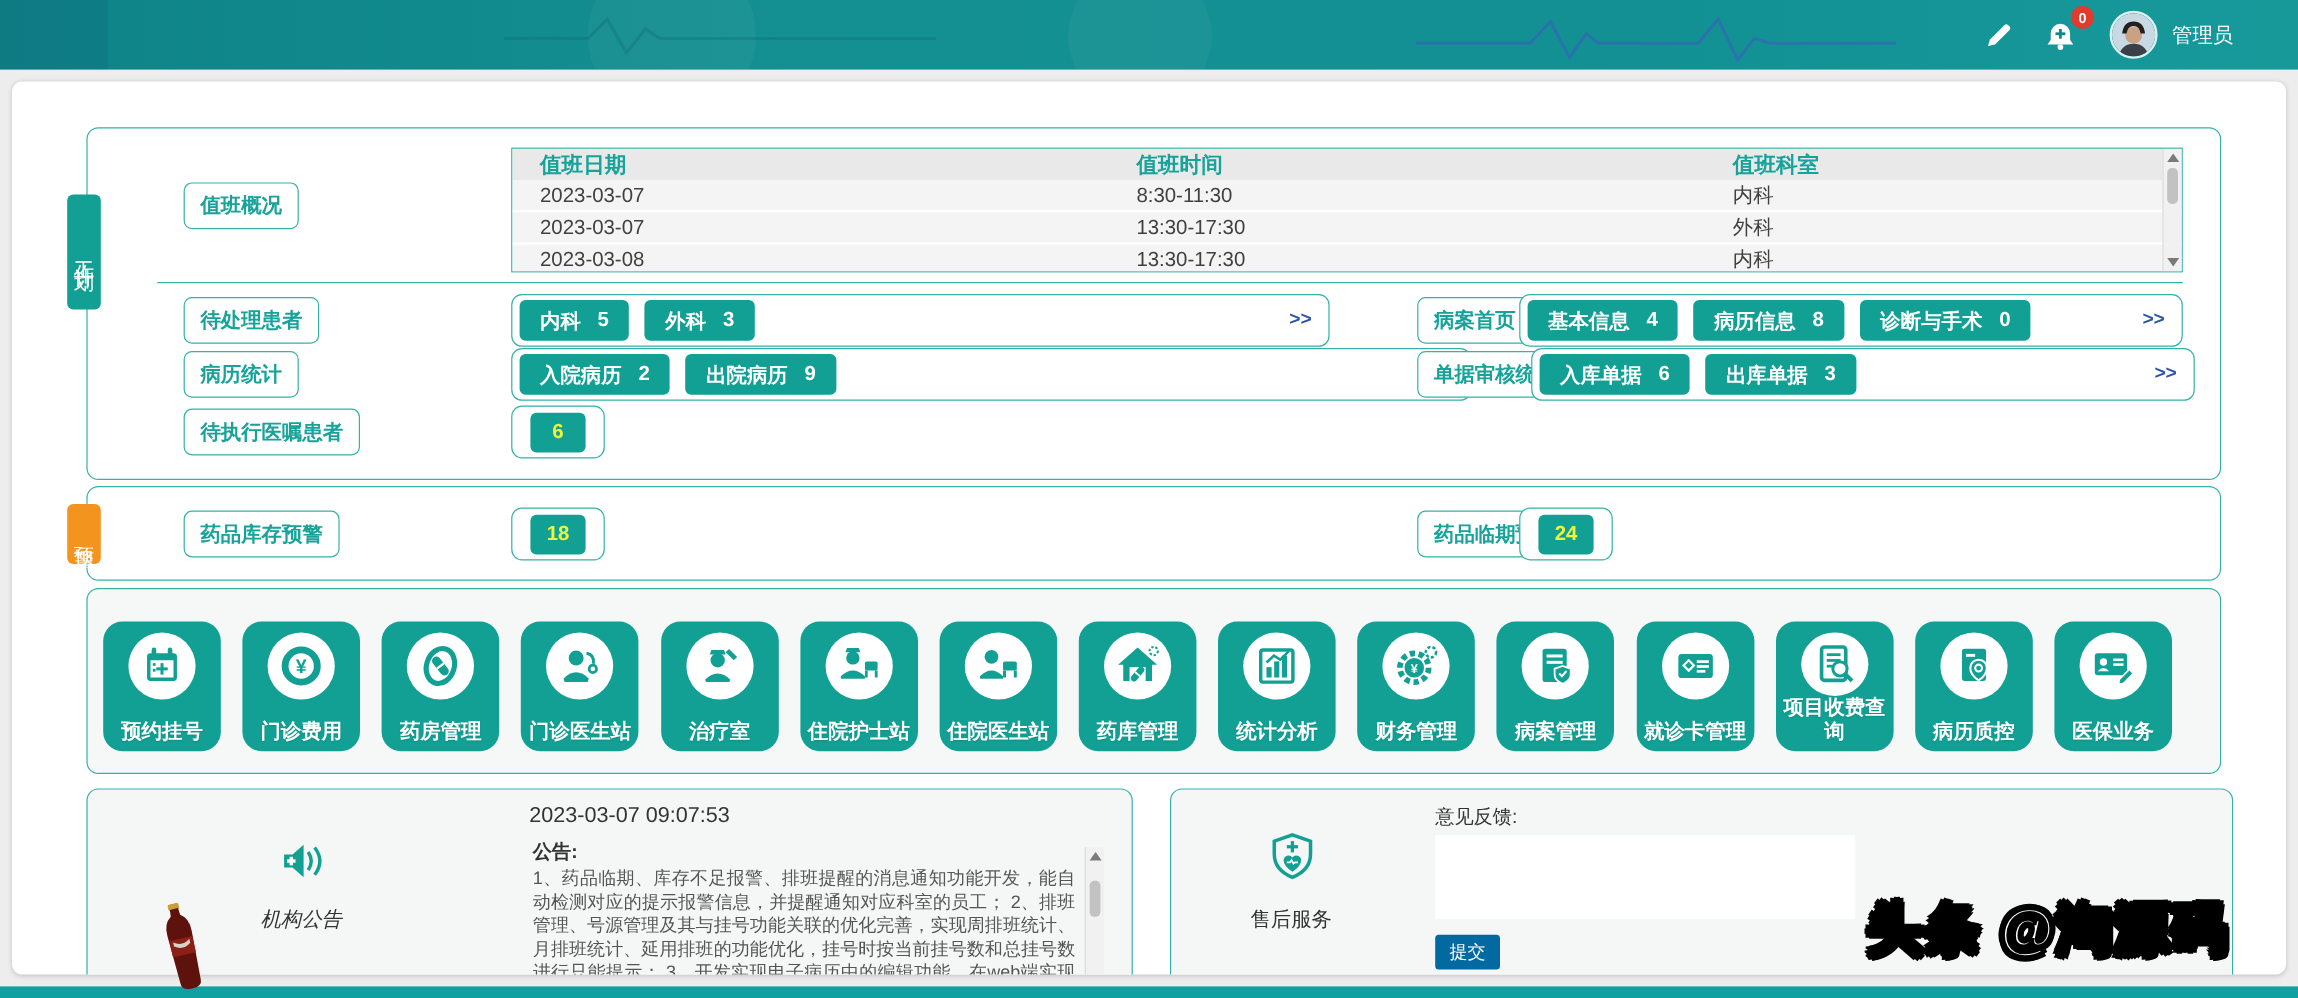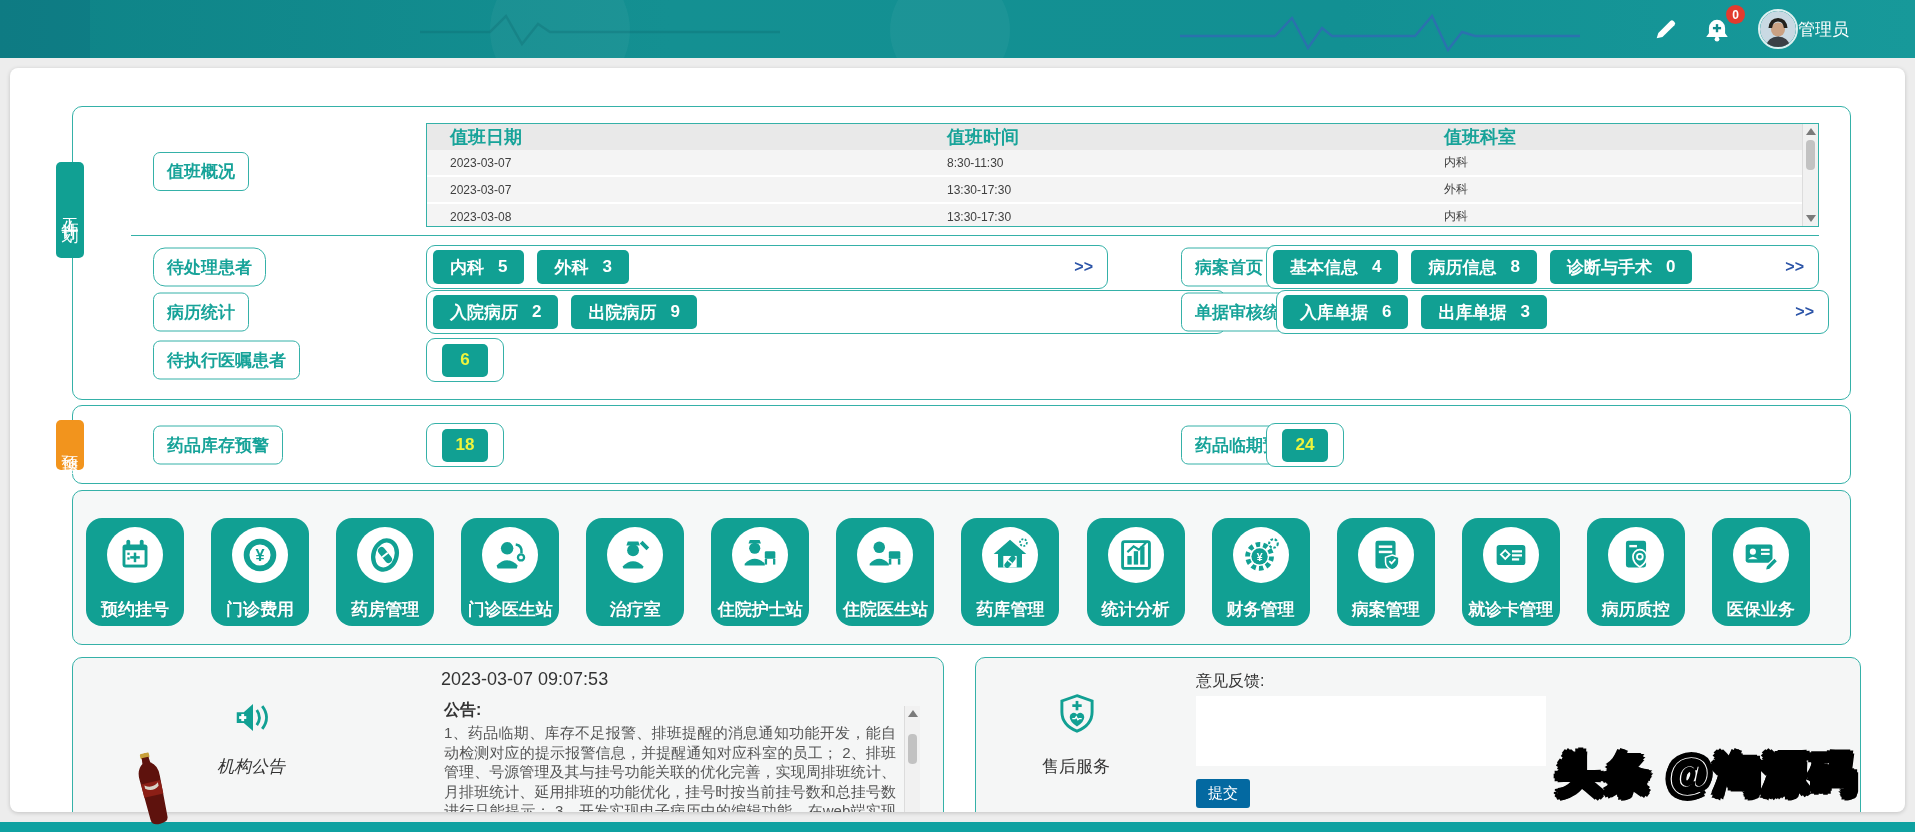--- a/index.html
+++ b/index.html
@@ -14,21 +14,21 @@
     background:linear-gradient(90deg,#0e8387 0%, #149092 35%, #129093 70%, #17999a 100%); overflow:hidden;}
   .topbar svg.deco{ position:absolute; opacity:.55;}
   .blob{ position:absolute; border-radius:50%; background:rgba(255,255,255,.04);}
   .blob2{ background:rgba(10,30,90,.07);}
   .top-actions{ position:absolute; top:0; height:58px; left:1650px; display:flex; align-items:center; }
   .icon-btn{ width:30px; height:30px; display:flex; align-items:center; justify-content:center; cursor:pointer;}
   .bell-wrap{ position:relative; margin-left:22px;}
   .badge{ position:absolute; top:-9px; right:-13px; background:#e23b2e; color:#fff; font-size:12px; font-weight:bold;
     min-width:19px; height:19px; border-radius:10px; display:flex; align-items:center; justify-content:center; padding:0 4px;}
   .avatar{ width:40px; height:40px; border-radius:50%; overflow:hidden; margin-left:26px; border:2px solid rgba(255,255,255,.85); cursor:pointer;}
-  .user-name{ color:#fff; font-size:17px; }
+  .user-name{ color:#fff; font-size:17px; margin-left:12px;}
   
   .card{ position:absolute; left:10px; top:68px; width:1895px; height:744px; background:#fff;
     border-radius:8px; box-shadow:0 1px 4px rgba(0,0,0,.18); overflow:hidden;}
   .panel-box{ position:absolute; border:1px solid var(--teal-border); border-radius:10px; background:#fff;}
   #box1{ left:62px; top:38px;  width:1779px; height:294px;}
   #box2{ left:62px; top:337px; width:1779px; height:79px;}
   #box3{ left:62px; top:422px; width:1779px; height:155px; background:#f6f8f8; display:flex;
          justify-content:space-between; padding:27px 40px 0 13px;}
   #panelL{ left:62px; top:589px; width:872px; height:175px; background:#f5f6f6;}
   #panelR{ left:965px; top:589px; width:886px; height:175px; background:#f5f6f6;}
@@ -49,21 +49,21 @@
   .more{ margin-left:auto; color:var(--link); font-weight:bold; font-size:16px; letter-spacing:0px; cursor:pointer;}
   .stat-row{ position:absolute; left:0; width:100%; height:48px;}
   .stat-row .label-btn{ top:50%; transform:translateY(-50%);}
   .stat-row .group{ top:50%; transform:translateY(-50%);}
   .divider{ position:absolute; left:58px; top:128px; width:1688px; height:0; border-top:1px solid var(--teal-border);}
   
   .duty-table{ position:absolute; left:353px; top:16px; width:1393px; height:104px;
     border:1px solid var(--teal-border); background:#fff; overflow:hidden;}
   .t-head{ display:flex; background:#e9e9e9; height:26px; align-items:center;}
   .t-head .cell{ color:var(--teal-text); font-weight:bold; font-size:18px;}
-  .t-row{ display:flex; background:#f4f4f4; height:27px; align-items:center; border-bottom:2px solid #fff; color:#404040; font-size:12px;}
+  .t-row{ display:flex; background:#f4f4f4; height:27px; align-items:center; border-bottom:2px solid #fff; color:#404040; font-size:17px;}
   .cell{ padding-left:23px;}
   .c0{ width:497px;} .c1{ width:497px;} .c2{ flex:1;}
   
   .sb{ position:absolute; width:16px; background:#f1f1f1; border-left:1px solid #dcdcdc;}
   .sb .arr{ position:absolute; left:3px; width:0; height:0; border-left:5px solid transparent; border-right:5px solid transparent;}
   .sb .up{ top:4px; border-bottom:7px solid #7a7a7a;}
   .sb .down{ bottom:4px; border-top:7px solid #7a7a7a;}
   .sb .thumb{ position:absolute; left:3px; width:9px; height:30px; background:#c2c2c2; border-radius:4px; cursor:pointer;}
   
   .tile{ width:98px; height:108px; background:var(--teal); border-radius:16px; display:flex; flex-direction:column;
@@ -165,21 +165,21 @@
       <div class="sb" style="right:0; top:0; height:102px;">
         <div class="arr up"></div>
         <div class="thumb" style="top:16px;"></div>
         <div class="arr down"></div>
       </div>
     </div>
 
     <div class="divider"></div>
     <div id="stat-rows">
         <div class="stat-row" style="top: 136px;">
-          <button class="label-btn" style="left: 80px; border-radius: 12px;">待处理患者</button>
+          <button class="label-btn" style="left: 80px;">待处理患者</button>
           <div class="group" style="left: 353px; width: 682px;">
             <button class="teal-btn">
               <span>内科</span>
               <span>5</span>
             </button>
             <button class="teal-btn">
               <span>外科</span>
               <span>3</span>
             </button>
             <span class="more">&gt;&gt;</span>
@@ -386,20 +386,33 @@
         <div class="tile-circle">
           <svg viewBox="0 0 48 48" fill="currentColor">
             <rect x="9" y="13.5" width="30" height="21" rx="3"></rect>
             <rect x="14.8" y="20.3" width="6.4" height="6.4" fill="none" stroke="#fff" stroke-width="1.9" transform="rotate(45 18 23.5)"></rect>
             <rect x="25" y="19" width="10.5" height="2.4" fill="#fff"></rect>
             <rect x="25" y="23.2" width="10.5" height="2.4" fill="#fff"></rect>
             <rect x="25" y="27.4" width="7.5" height="2.4" fill="#fff"></rect>
           </svg>
         </div>
         <div class="tile-label">就诊卡管理</div>
+      </div>
+      <div class="tile">
+        <div class="tile-circle">
+          <svg viewBox="0 0 48 48" fill="currentColor">
+            <rect x="12.5" y="8.5" width="21" height="29" rx="2.5" fill="none" stroke="currentColor" stroke-width="3.2"></rect>
+            <rect x="17" y="14" width="12" height="2.4"></rect>
+            <rect x="17" y="19" width="12" height="2.4"></rect>
+            <rect x="17" y="24" width="7" height="2.4"></rect>
+            <circle cx="28.5" cy="27.5" r="6.2" fill="#fff" stroke="currentColor" stroke-width="2.6"></circle>
+            <path d="M33 32 l6 6" stroke="currentColor" stroke-width="3.4"></path>
+          </svg>
+        </div>
+        <div class="tile-label">项目收费查询</div>
       </div>
       <div class="tile">
         <div class="tile-circle">
           <svg viewBox="0 0 48 48" fill="currentColor">
             <rect x="13.5" y="9" width="21" height="28" rx="2.5"></rect>
             <rect x="17" y="13.5" width="8" height="2.5" fill="#fff"></rect>
             <path d="M28 18.5 a7.2 7.2 0 0 1 7.2 7.2 q0 6 -7.2 10.8 q-7.2 -4.8 -7.2 -10.8 a7.2 7.2 0 0 1 7.2 -7.2 z" stroke="#fff" stroke-width="1.8"></path>
             <circle cx="28" cy="25.8" r="3" fill="none" stroke="#fff" stroke-width="1.8"></circle>
           </svg>
         </div>

